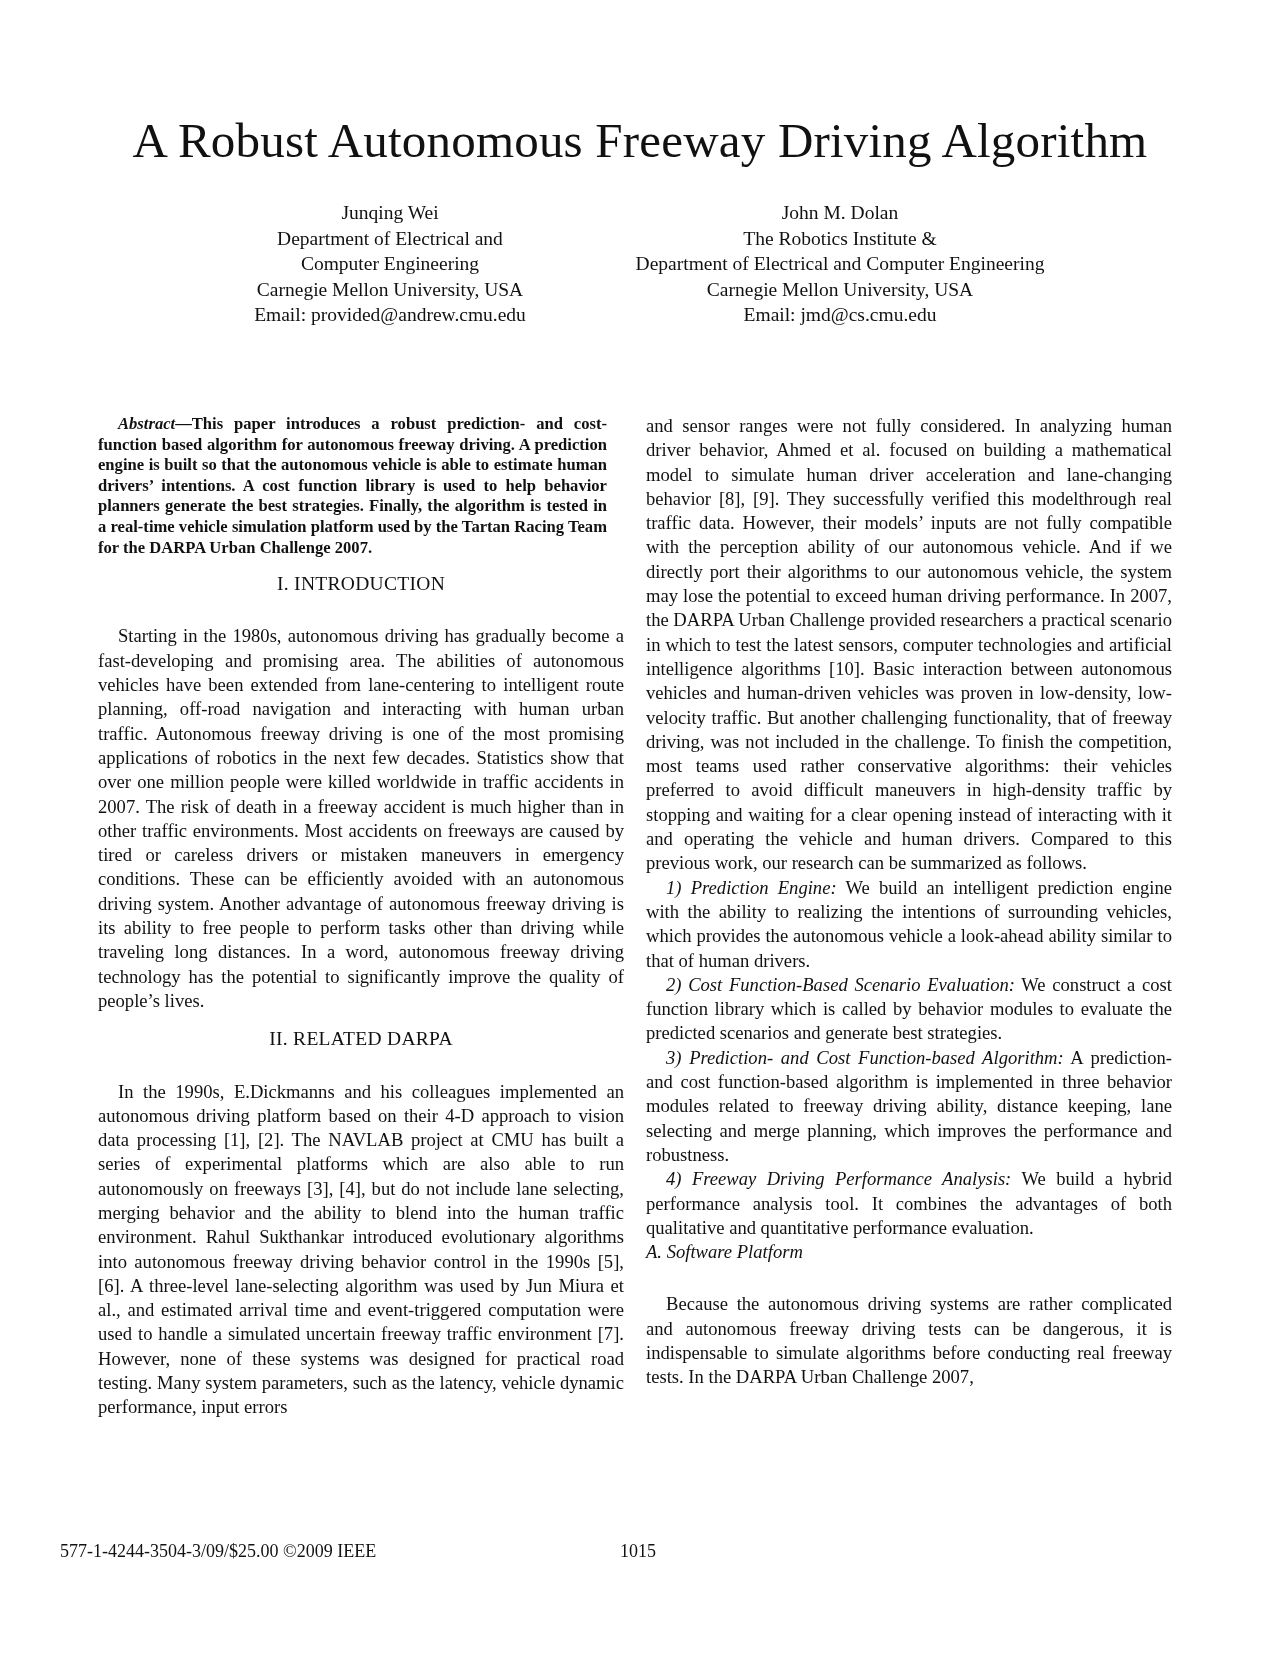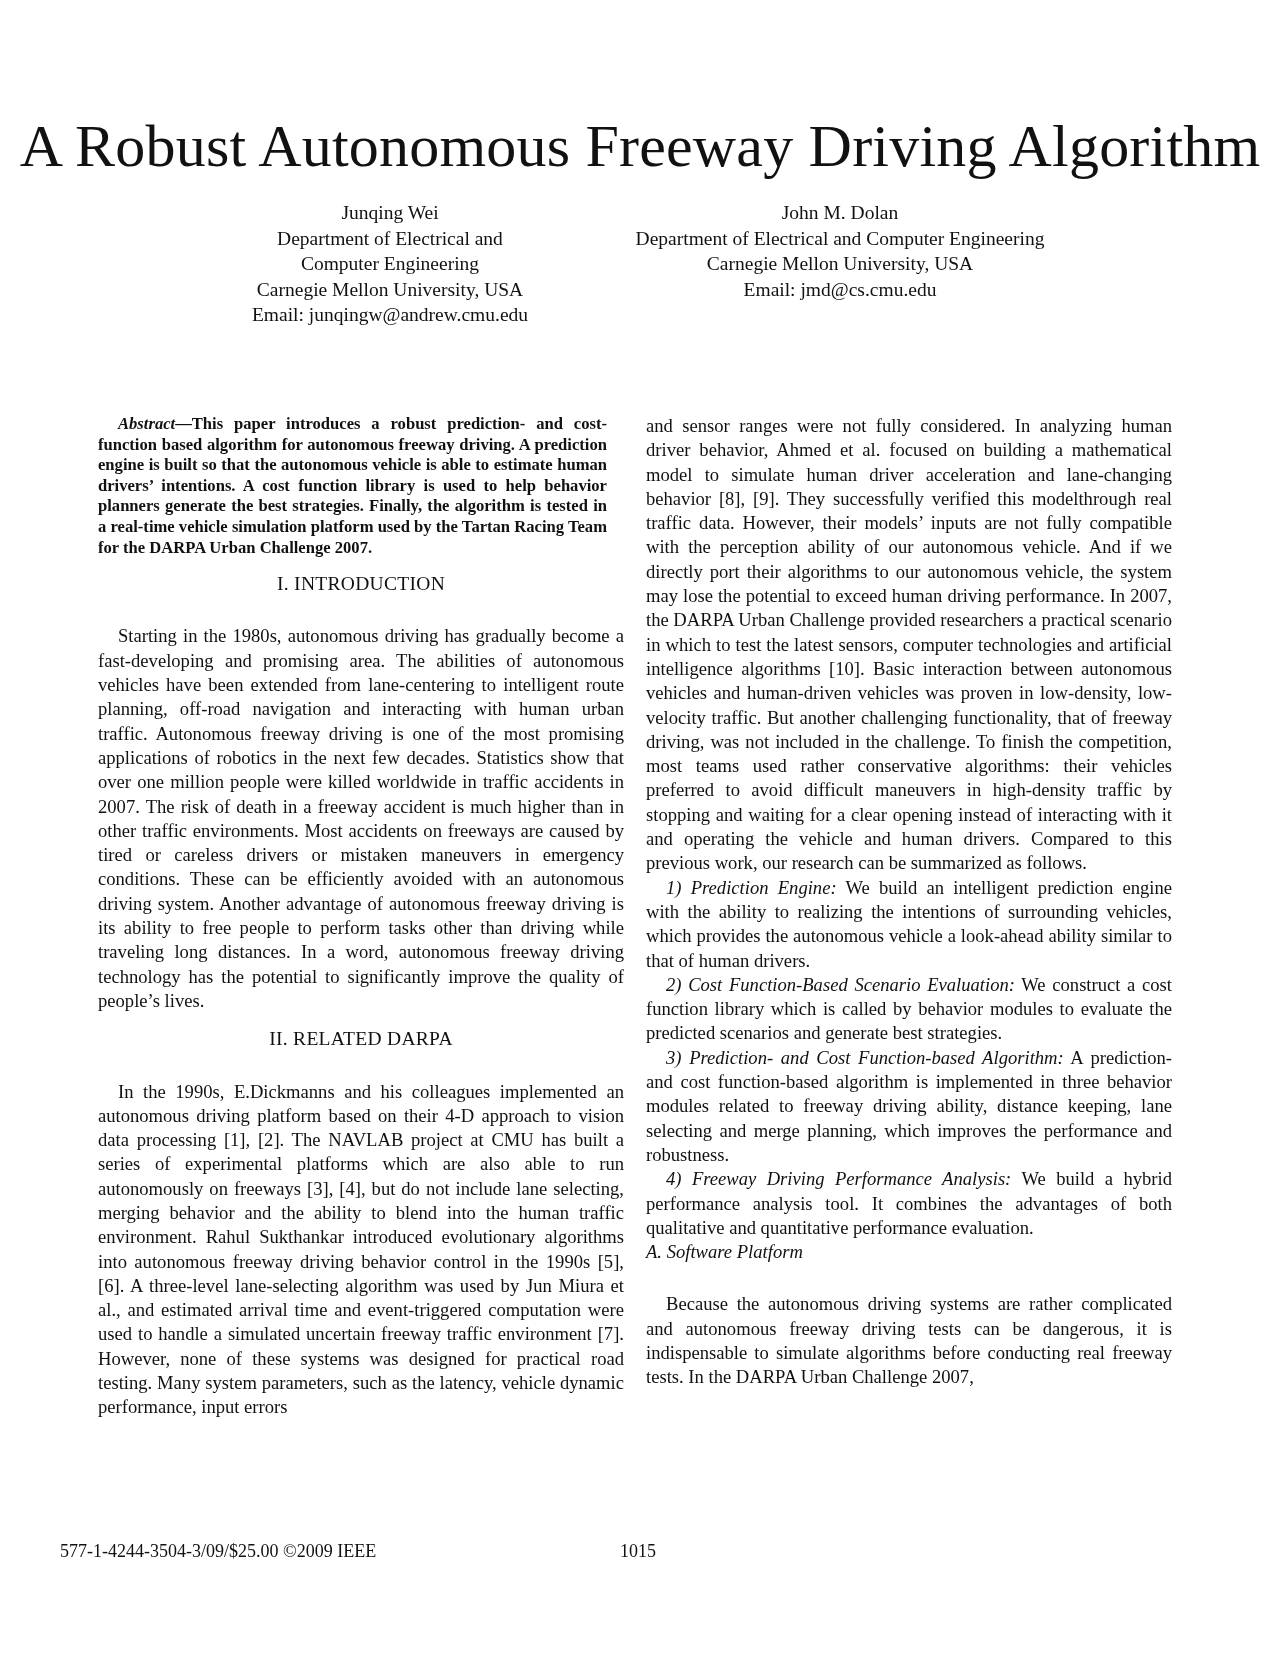--- a/index.html
+++ b/index.html
@@ -1,19 +1,19 @@
 <!DOCTYPE html>
 <html><head>
 <meta charset="utf-8">
 <style>
   html, body { margin:0; padding:0; background:#ffffff; }
   body { width:1280px; height:1656px; position:relative; overflow:hidden;
          font-family:"Liberation Serif","DejaVu Serif",serif; color:#111; }
   .title { position:absolute; top:112px; left:0; width:1280px; text-align:center;
-           font-size:60px; letter-spacing:0.2px; }
+           font-size:49px; letter-spacing:0.2px; }
   .author { position:absolute; top:200px; text-align:center; font-size:19.5px; line-height:25.5px; }
   .author.a1 { left:190px; width:400px; }
   .author.a2 { left:610px; width:460px; }
   .author div { white-space:nowrap; }
   .col { position:absolute; top:414px; width:526px; font-size:18.6px; line-height:24.3px; text-align:justify; }
   .col.left { left:98px; }
   .col.right { left:646px; }
   .abstract { font-weight:bold; font-size:16.6px; line-height:20.6px; text-indent:20px; margin:0 17px 14px 0; }
   .abstract .lbl { font-style:italic; }
   .sec { text-align:center; font-size:19.5px; margin:10px 0 6px 0; letter-spacing:0.3px; }
@@ -30,25 +30,26 @@
 
 <div>
 
   <div class="title">A Robust Autonomous Freeway Driving Algorithm</div>
 
   <div class="author a1">
     <div>Junqing Wei</div>
     <div>Department of Electrical and</div>
     <div>Computer Engineering</div>
     <div>Carnegie Mellon University, USA</div>
-    <div>Email: junqingw@andrew.cmu.edu</div>
+    <div>Email: provided@andrew.cmu.edu</div>
   </div>
 
   <div class="author a2">
     <div>John M. Dolan</div>
+    <div>The Robotics Institute &amp;</div>
     <div>Department of Electrical and Computer Engineering</div>
     <div>Carnegie Mellon University, USA</div>
     <div>Email: jmd@cs.cmu.edu</div>
   </div>
 
   <div class="col left">
     <p class="abstract"><span class="lbl">Abstract</span><span>—This paper introduces a robust prediction- and cost-function based algorithm for autonomous freeway driving. A prediction engine is built so that the autonomous vehicle is able to estimate human drivers’ intentions. A cost function library is used to help behavior planners generate the best strategies. Finally, the algorithm is tested in a real-time vehicle simulation platform used by the Tartan Racing Team for the DARPA Urban Challenge 2007.</span></p>
 
     <div class="sec">I. INTRODUCTION</div>
     <p class="ind">Starting in the 1980s, autonomous driving has gradually become a fast-developing and promising area. The abilities of autonomous vehicles have been extended from lane-centering to intelligent route planning, off-road navigation and interacting with human urban traffic. Autonomous freeway driving is one of the most promising applications of robotics in the next few decades. Statistics show that over one million people were killed worldwide in traffic accidents in 2007. The risk of death in a freeway accident is much higher than in other traffic environments. Most accidents on freeways are caused by tired or careless drivers or mistaken maneuvers in emergency conditions. These can be efficiently avoided with an autonomous driving system. Another advantage of autonomous freeway driving is its ability to free people to perform tasks other than driving while traveling long distances. In a word, autonomous freeway driving technology has the potential to significantly improve the quality of people’s lives.</p>

